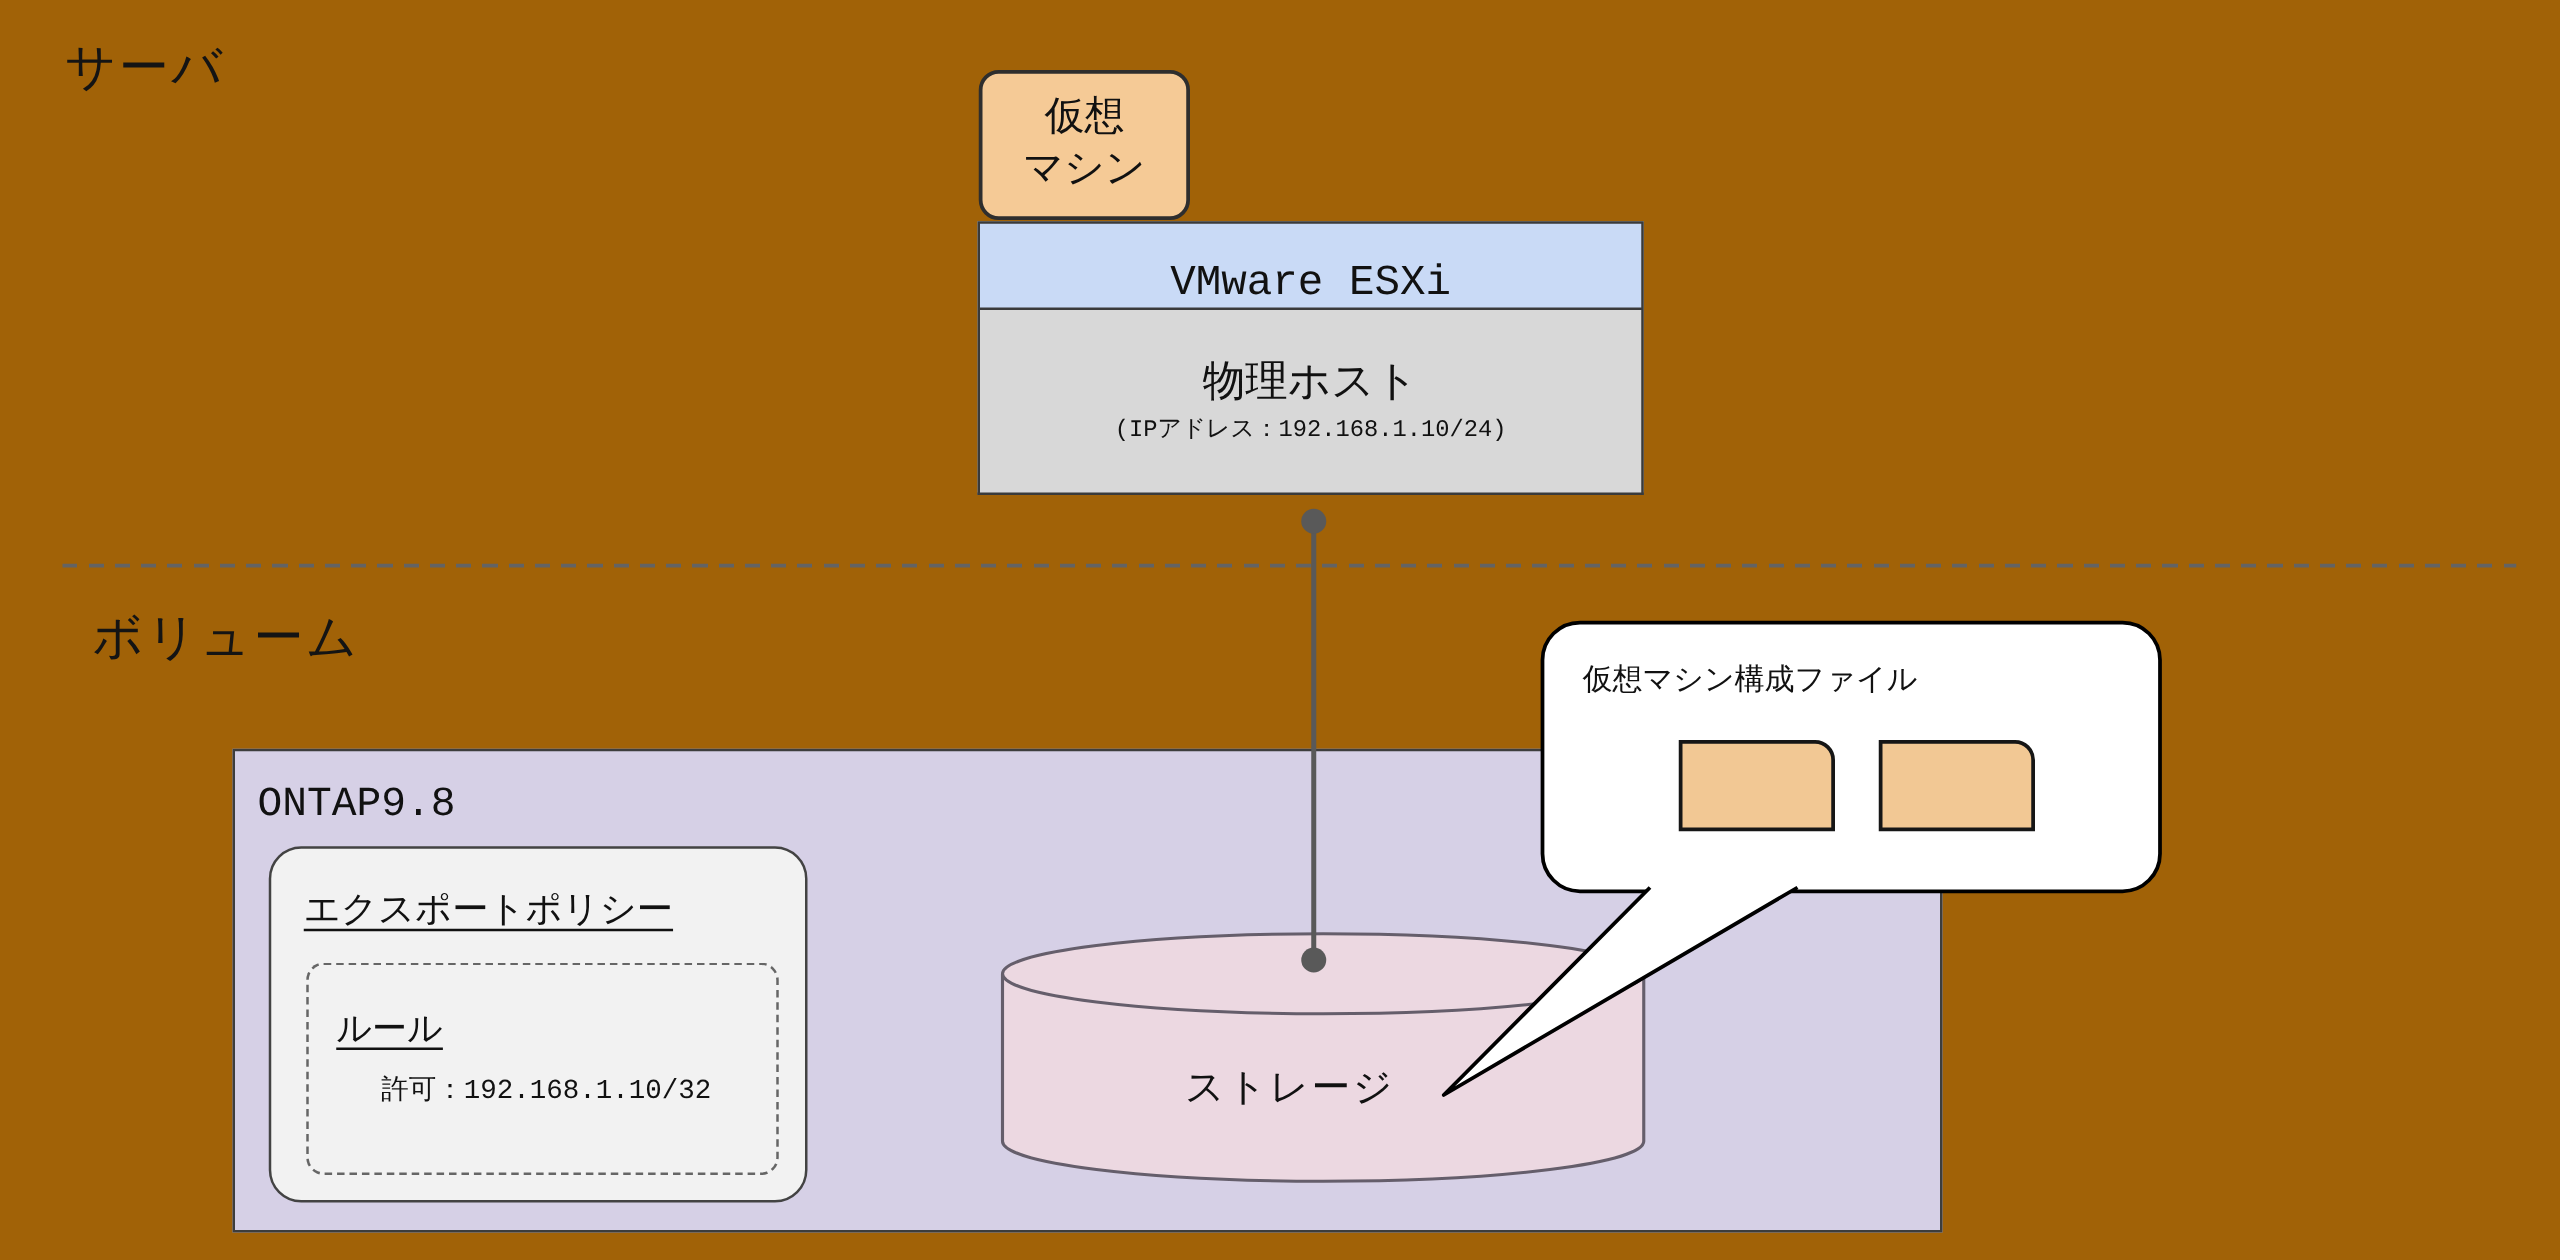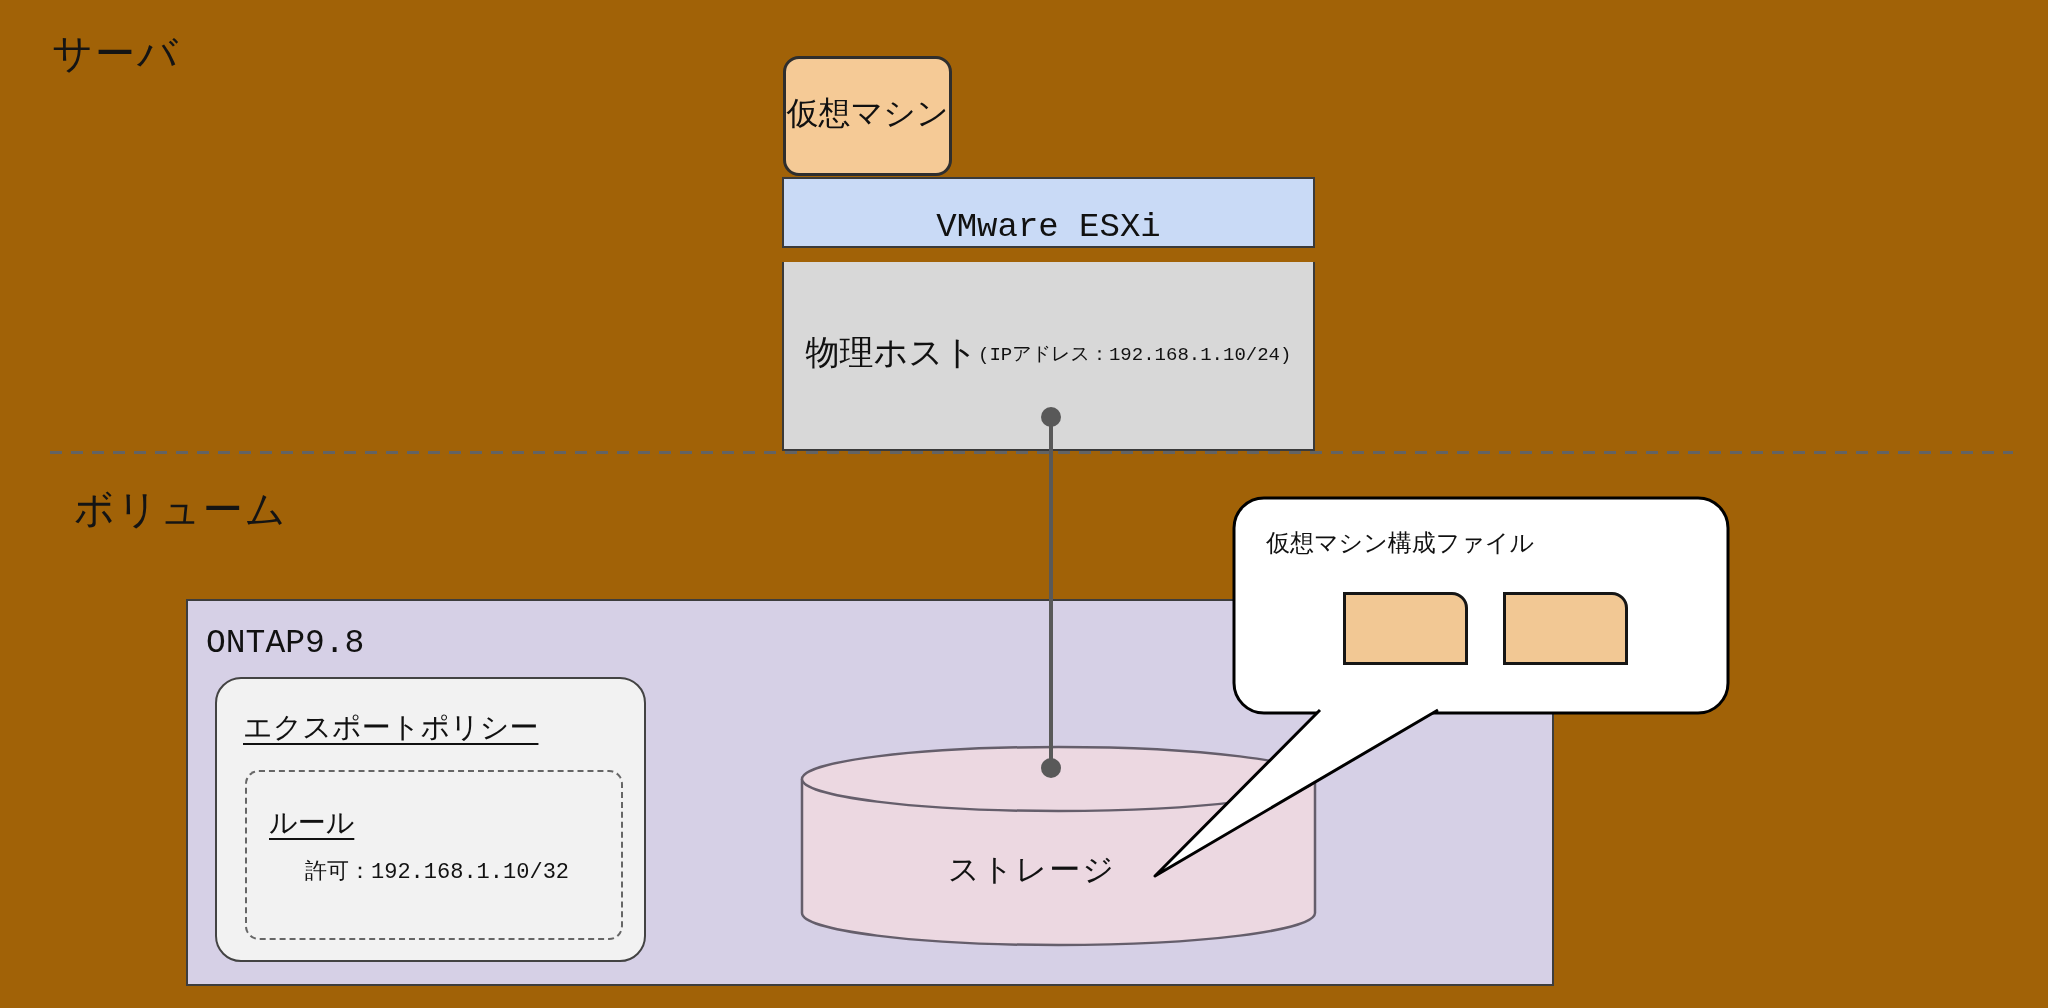--- a/index.html
+++ b/index.html
@@ -9,34 +9,34 @@
     font-family:Liberation Mono, monospace;
     color:#111111;
   }
   .abs{position:absolute;}
   .section-label{font-size:40px;letter-spacing:2px;color:#141414;white-space:nowrap;}
 
   
   .vm-box{
     left:783px;top:56px;width:169px;height:120px;box-sizing:border-box;
     background:#f5ca96;border:3px solid #2e2e2e;border-radius:16px;
-    display:flex;align-items:center;justify-content:center;
+    display:flex;flex-direction:column;align-items:center;justify-content:center;
     font-size:32px;line-height:1.32;z-index:3;text-align:center;white-space:nowrap;
   }
   .esxi-box{
     left:782px;top:177px;width:533px;height:71px;box-sizing:border-box;
     background:#c9daf6;border:2.5px solid #3a3a3a;
     display:flex;align-items:flex-end;justify-content:center;
     font-size:34px;z-index:2;white-space:nowrap;
   }
   .host-box{
-    left:782px;top:248px;width:533px;height:189px;box-sizing:border-box;
+    left:782px;top:248px;width:533px;height:148px;box-sizing:border-box;
     background:#d8d8d8;border:2.5px solid #3a3a3a;border-top:none;
-    display:flex;flex-direction:row;align-items:center;justify-content:center;
-    z-index:2;text-align:center;white-space:nowrap;margin-top:14px;
+    display:flex;flex-direction:column;align-items:center;justify-content:center;
+    z-index:2;text-align:center;white-space:nowrap;
   }
   .host-title{font-size:34px;line-height:1.35;}
   .host-sub{font-size:19px;line-height:1.3;}
 
   
   .divider{
     left:50px;top:451px;width:1963px;height:3px;z-index:1;
     background:repeating-linear-gradient(90deg,#636363 0 12px,transparent 12px 21px);
   }
 

